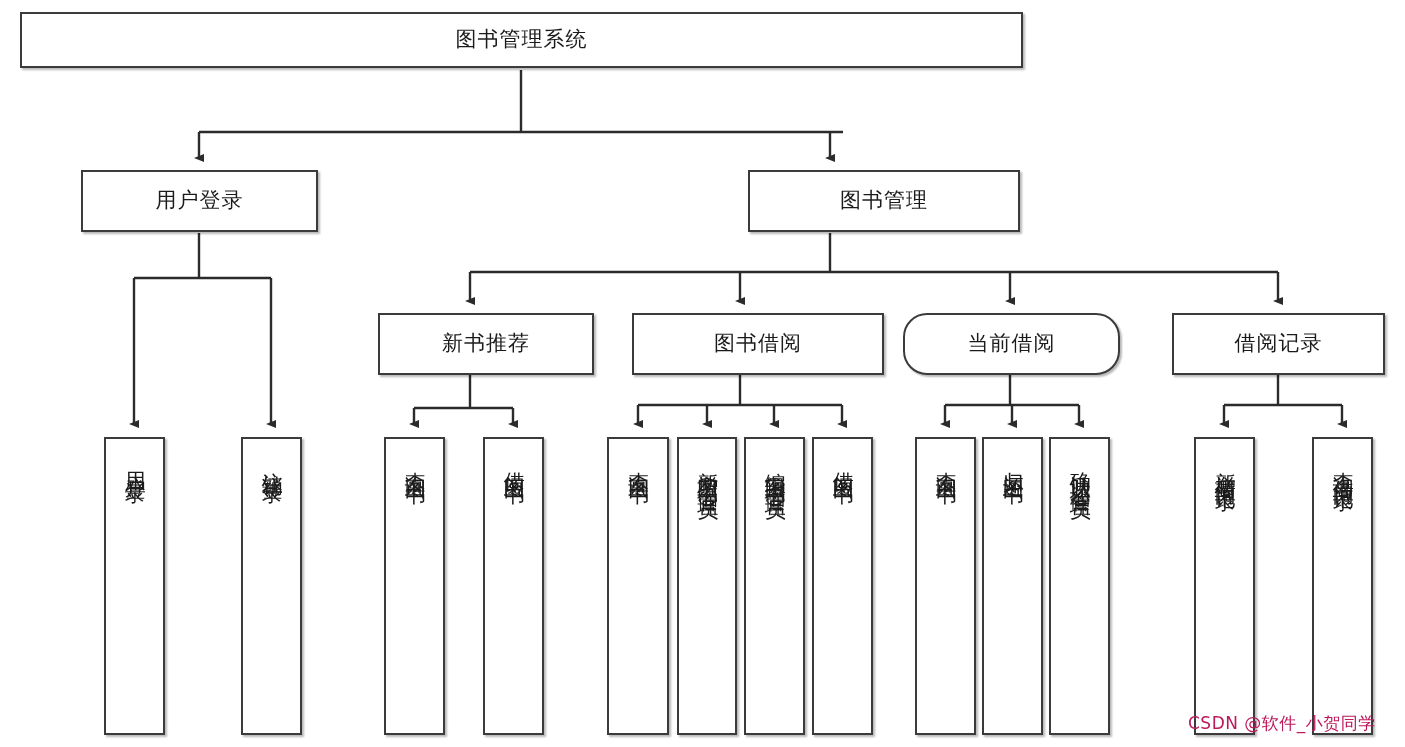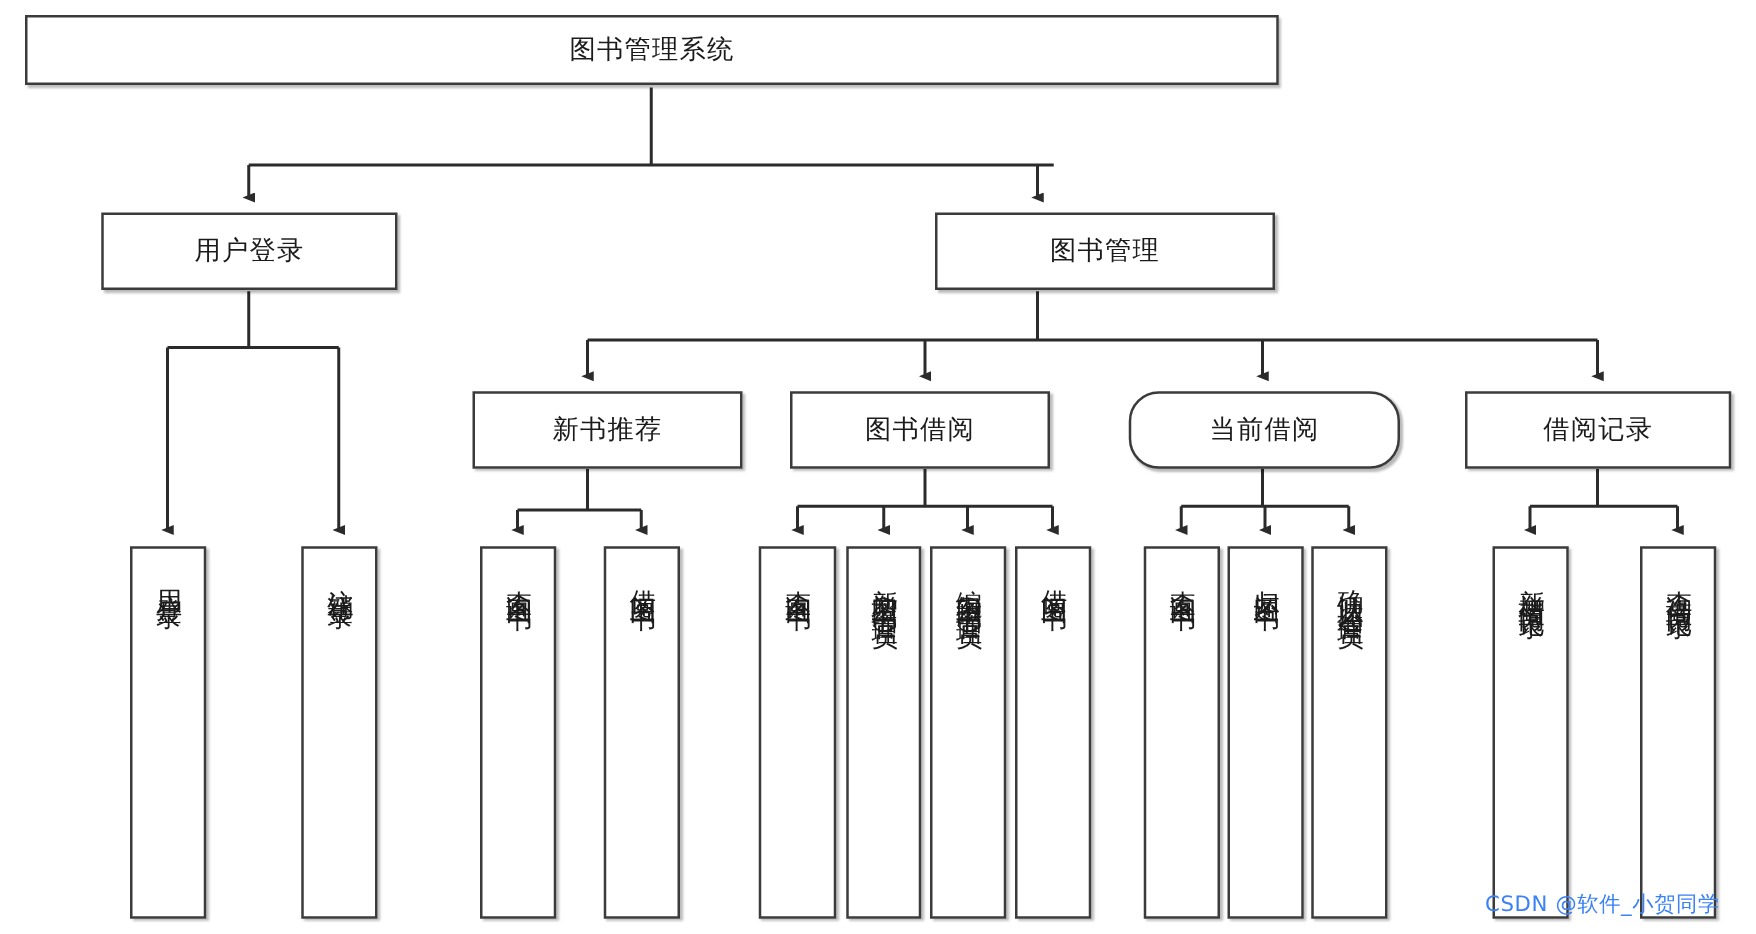--- a/index.html
+++ b/index.html
@@ -52,21 +52,21 @@
     line-height: 1.12;
     letter-spacing: 4px;
     white-space: nowrap;
     color: #1b1b1b;
   }
   #watermark {
     position: absolute;
     left: 1188px;
     top: 712px;
     font-size: 17px;
-    color: #3b82f6;
+    color: #be185d;
     letter-spacing: 0.5px;
     white-space: nowrap;
     font-family: "DejaVu Sans", "Liberation Sans", sans-serif;
   }
 </style>
 </head>
 <body>
 
 <div id="canvas">
 
@@ -127,21 +127,21 @@
   <div class="node h-label" style="left:81px; top:170px; width:237px; height:62px;">
     <span>用户登录</span>
   </div>
   <div class="node h-label" style="left:712px; top:170px; width:272px; height:62px;margin-left:36px;">
     <span>图书管理</span>
   </div>
 
   <div class="node h-label" style="left:378px; top:313px; width:216px; height:62px;">
     <span>新书推荐</span>
   </div>
-  <div class="node h-label" style="left:632px; top:313px; width:208px; height:62px;">
+  <div class="node h-label" style="left:632px; top:313px; width:252px; height:62px;">
     <span>图书借阅</span>
   </div>
   <div class="node h-label" style="left:903px; top:313px; width:217px; height:62px;border-radius:24px;">
     <span>当前借阅</span>
   </div>
   <div class="node h-label" style="left:1172px; top:313px; width:213px; height:62px;justify-content:center;">
     <span>借阅记录</span>
   </div>
 
   <div class="node v-label" style="left:104px; top:437px; width:61px; height:298px;">

